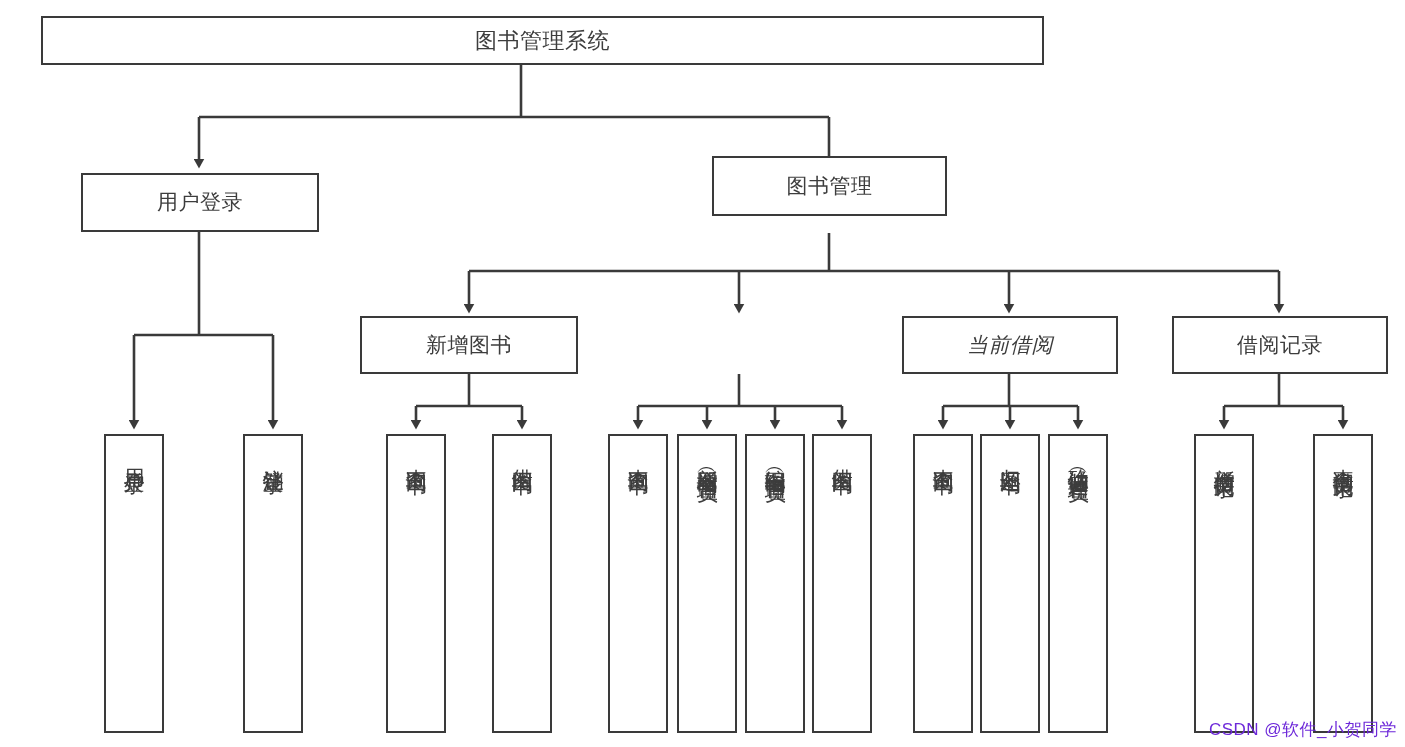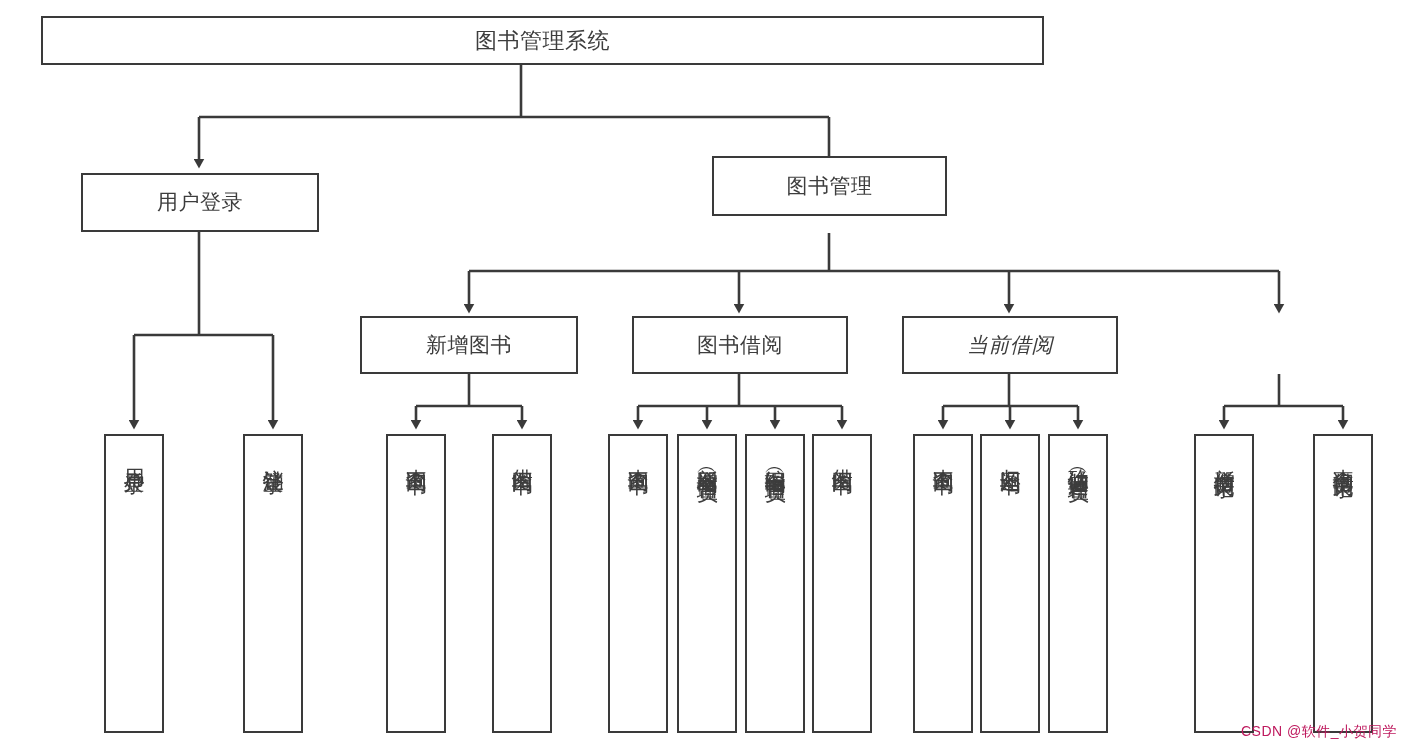--- a/index.html
+++ b/index.html
@@ -60,22 +60,22 @@
     text-orientation: upright;
     font-size: 21px;
     line-height: 1.06;
     letter-spacing: 2px;
     white-space: nowrap;
   }
   .watermark {
     position: absolute;
     right: 8px;
     bottom: 6px;
-    font-size: 14px;
-    color: #be185d;
+    font-size: 17px;
+    color: #6d28d9;
     letter-spacing: 0.5px;
     z-index: 3;
     white-space: nowrap;
   }
 </style>
 </head>
 <body>
 
 <div id="canvas">
 
@@ -148,26 +148,26 @@
   <div class="node horiz" style="left:81px; top:173px; width:238px; height:59px;">
     <span class="label">用户登录</span>
   </div>
   <div class="node horiz" style="left:712px; top:156px; width:235px; height:60px;">
     <span class="label">图书管理</span>
   </div>
 
   <div class="node horiz" style="left:360px; top:316px; width:218px; height:58px;">
     <span class="label">新增图书</span>
   </div>
-  <div class="node horiz" style="left:632px; top:316px; width:216px; height:58px;">
-    <span class="label">图书借阅</span>
-  </div>
   <div class="node horiz" style="left:902px; top:316px; width:216px; height:58px;font-style:italic;">
     <span class="label">当前借阅</span>
   </div>
+  <div class="node horiz" style="left:1172px; top:316px; width:216px; height:58px;">
+    <span class="label">借阅记录</span>
+  </div>
 
   <div class="node vert" style="left:104px; top:434px; width:60px; height:299px;">
     <span class="label">用户登录</span>
   </div>
   <div class="node vert" style="left:243px; top:434px; width:60px; height:299px;">
     <span class="label">注销登录</span>
   </div>
 
   <div class="node vert" style="left:386px; top:434px; width:60px; height:299px;">
     <span class="label">查询图书</span>

